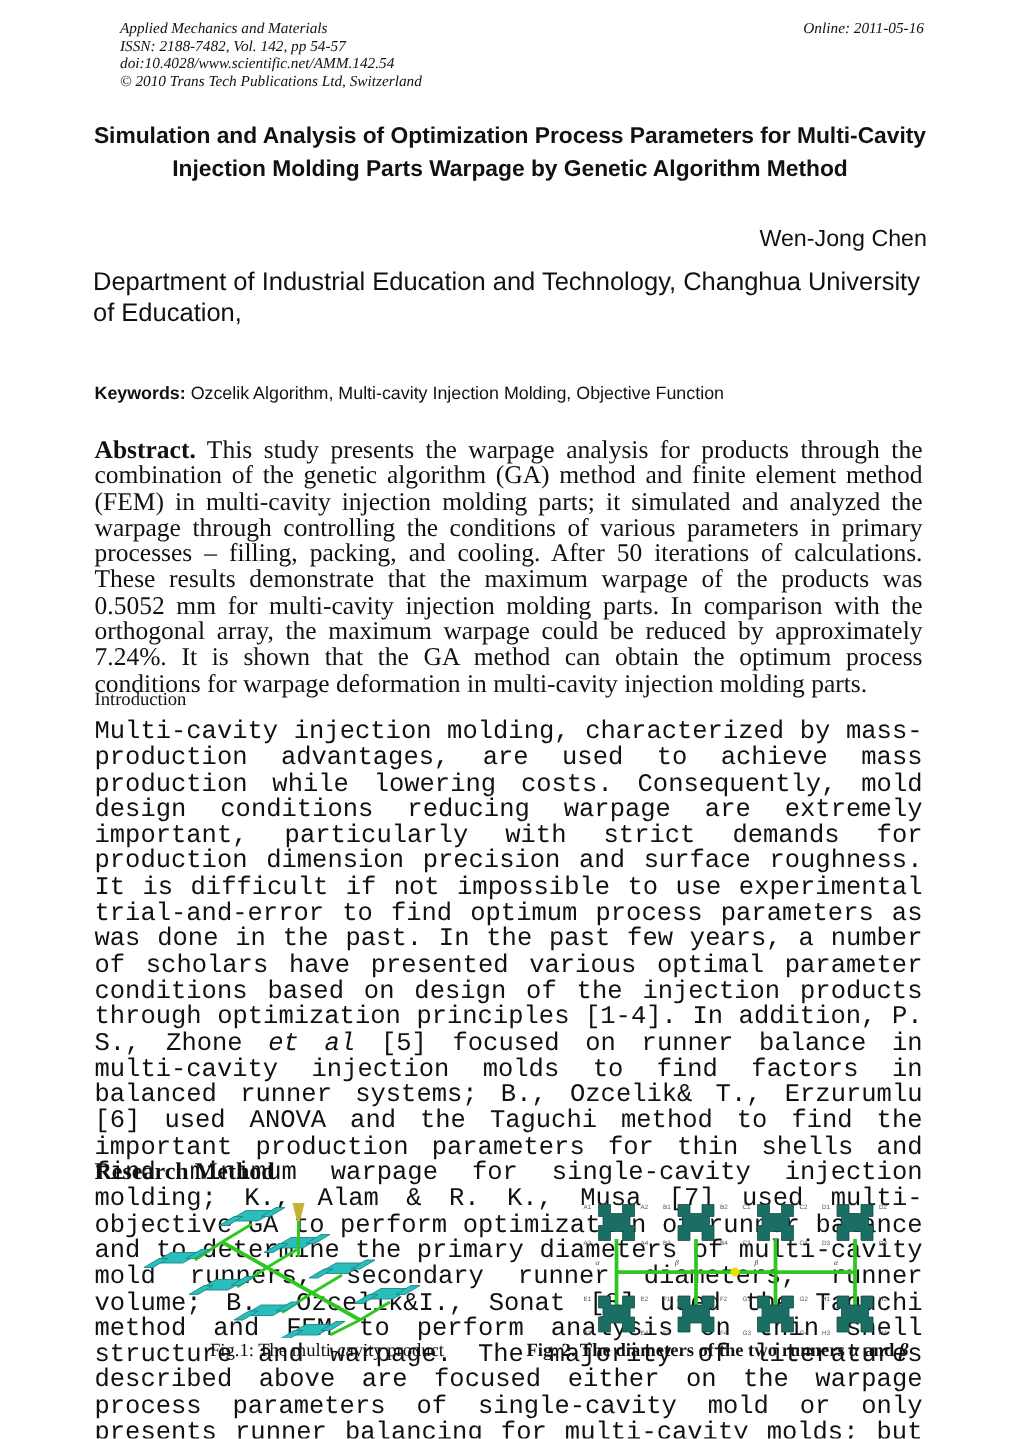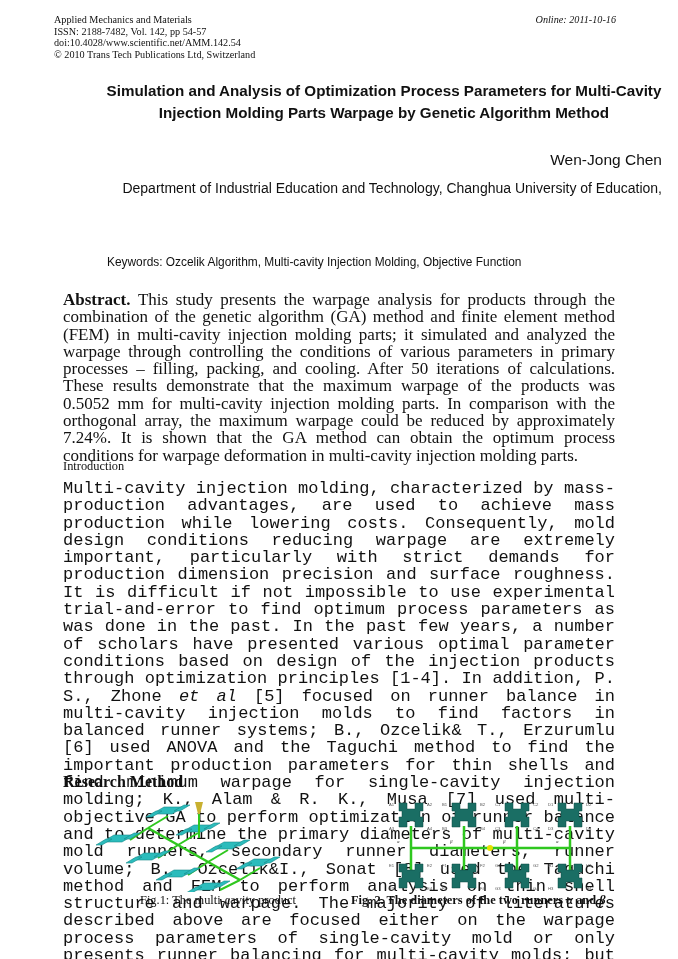--- a/index.html
+++ b/index.html
@@ -1,28 +1,28 @@
 <!DOCTYPE html>
 <html><head>
 <meta charset="utf-8">
 <style>
   html, body { margin: 0; padding: 0; background: #ffffff; }
   body { width: 678px; height: 959px; position: relative; overflow: hidden; color: #111; }
   .serif { font-family: "Liberation Serif", "DejaVu Serif", serif; }
-  .sans { font-family: "Liberation Sans", "DejaVu Sans", sans-serif; margin-left: 44px; }
-
-  .hdr-left { position: absolute; left: 54px; top: 14px; font-size: 10.2px; line-height: 11.6px; }
+  .sans { font-family: "Liberation Sans", "DejaVu Sans", sans-serif; }
+
+  .hdr-left { position: absolute; left: 80px; top: 14px; font-size: 10.2px; line-height: 11.6px; font-style: italic; }
   .hdr-right { position: absolute; right: 62px; top: 14px; font-size: 10.2px; font-style: italic; }
 
   .title { position: absolute; left: 62px; width: 556px; top: 80px; text-align: center; font-weight: bold; font-size: 15.2px; line-height: 21.5px; }
   .author { position: absolute; left: 62px; width: 556px; top: 151px; text-align: right; font-size: 15.5px; }
-  .affil { position: absolute; left: 62px; width: 556px; top: 178px; text-align: right; font-size: 14px; line-height: 20.5px; }
+  .affil { position: absolute; left: 62px; width: 556px; top: 178px; text-align: left; font-size: 17px; line-height: 20.5px; }
 
   .keywords { position: absolute; left: 63px; top: 255px; font-size: 11.9px; }
-  .keywords b { font-weight: normal; }
+  .keywords b { font-weight: bold; }
 
   .para { position: absolute; left: 63px; width: 552px; font-size: 17px; line-height: 17.3px; text-align: justify; }
   .para .lead { font-weight: bold; }
   .abstract { top: 291px; }
   .intro-head { position: absolute; left: 63px; top: 459px; font-size: 12.4px; font-weight: normal; }
   .intro { top: 480px; font-family: Liberation Mono, monospace; }
   .rm-head { position: absolute; left: 63px; top: 773px; font-size: 16px; font-weight: bold; }
 
   .fig1 { position: absolute; left: 90px; top: 800px; width: 200px; height: 92px; }
   .fig2 { position: absolute; left: 385px; top: 800px; width: 235px; height: 92px; }
@@ -31,21 +31,21 @@
 </style>
 </head>
 <body>
 
 <div class="hdr-left serif">
   <div>Applied Mechanics and Materials</div>
   <div>ISSN: 2188-7482, Vol. 142, pp 54-57</div>
   <div>doi:10.4028/www.scientific.net/AMM.142.54</div>
   <div>© 2010 Trans Tech Publications Ltd, Switzerland</div>
 </div>
-<div class="hdr-right serif">Online: 2011-10-16</div>
+<div class="hdr-right serif">Online: 2011-05-16</div>
 
 <div class="title sans">Simulation and Analysis of Optimization Process Parameters for Multi-Cavity Injection Molding Parts Warpage by Genetic Algorithm Method</div>
 <div class="author sans">Wen-Jong Chen</div>
 <div class="affil sans">
   <div>Department of Industrial Education and Technology, Changhua University of Education,</div>
 </div>
 
 <div class="keywords sans">
   <b>Keywords:</b>
   <span>Ozcelik Algorithm, Multi-cavity Injection Molding, Objective Function</span>

